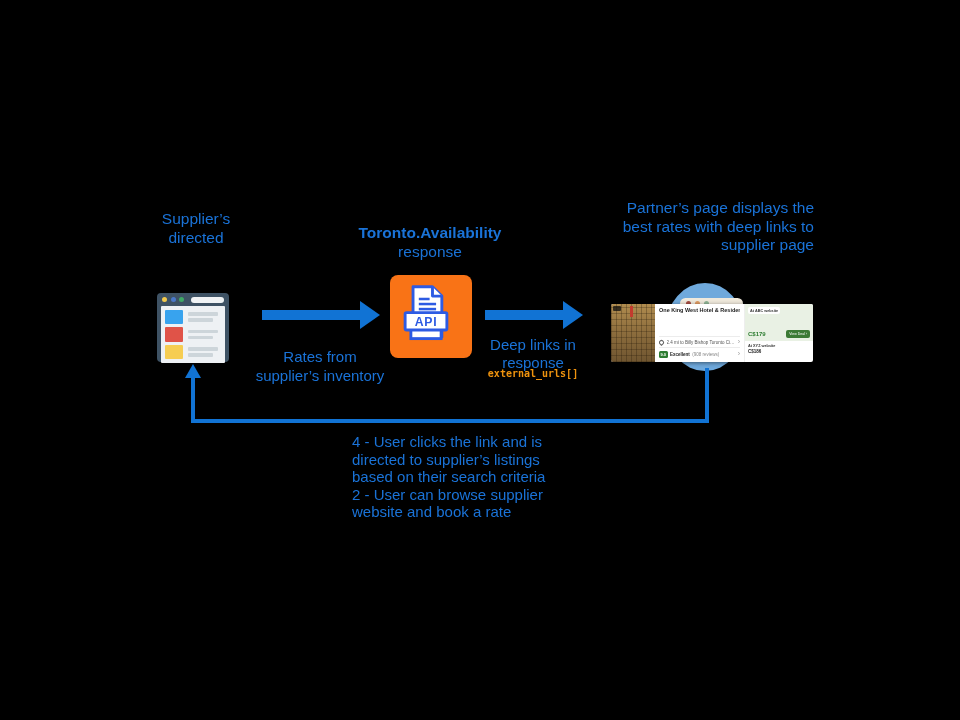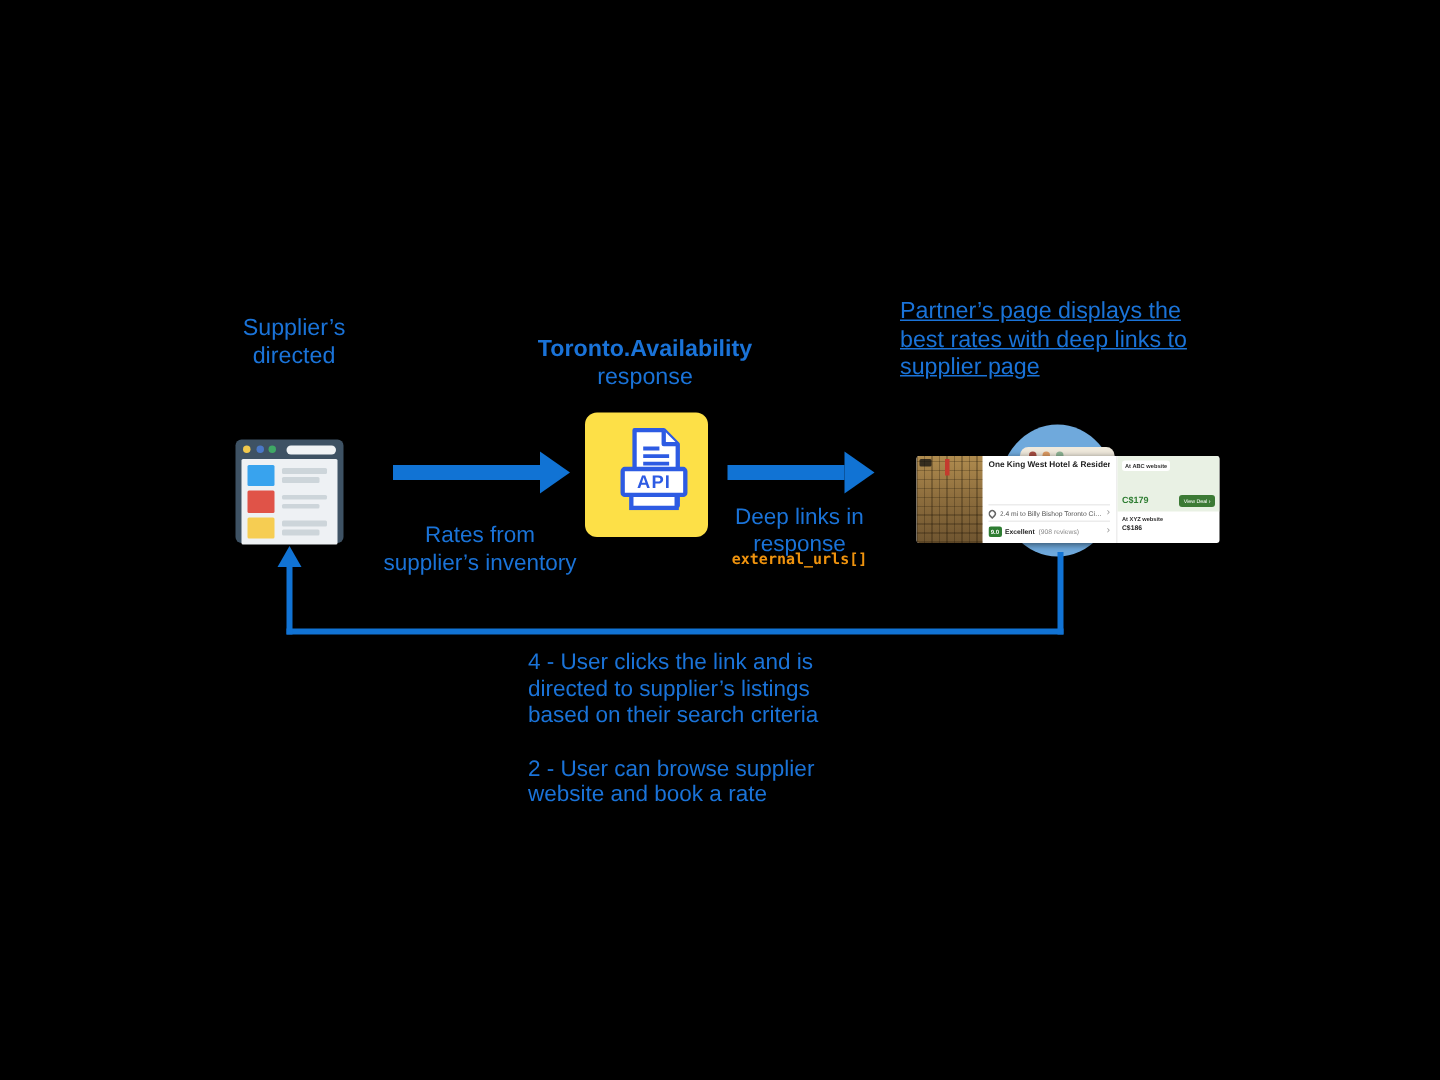--- a/index.html
+++ b/index.html
@@ -1,21 +1,21 @@
 <!DOCTYPE html>
 <html><head>
 <meta charset="utf-8">
 <style>
   html,body{margin:0;padding:0;background:#000;}
   #stage{position:relative;width:960px;height:720px;background:#000;overflow:hidden;
          font-family:"Liberation Sans",sans-serif;}
   .abs{position:absolute;}
   .blue-text{color:#1a73d8;}
   .title{font-size:15.5px;line-height:19px;text-align:center;}
-  .title3{font-size:15.5px;line-height:18.5px;text-align:left;text-decoration:underline;}
+  .title3{font-size:15.5px;line-height:18.5px;text-align:right;}
 
   
   .browser{left:157px;top:293px;width:72px;height:69px;background:#3e5264;border-radius:4px;}
   .browser-top{height:13px;display:flex;align-items:center;padding:0 5px;gap:3.5px;}
   .dot5{width:5px;height:5px;border-radius:50%;}
   .addr{flex:1;height:6px;margin-left:3px;background:#f0f3f5;border-radius:3px;}
   .browser-body{margin:0 4px 4px;height:49px;background:#eef1f4;border-radius:1px;
                 padding:4px;display:flex;flex-direction:column;gap:3px;}
   .brow{display:flex;gap:5px;flex:1;align-items:stretch;}
   .sq{width:18px;border-radius:1px;}
@@ -24,22 +24,22 @@
 
   
   .shaft{height:10px;background:#1173d4;}
   .head-right{width:0;height:0;border-top:14px solid transparent;
               border-bottom:14px solid transparent;border-left:20px solid #1173d4;}
   .head-up{width:0;height:0;border-left:8px solid transparent;
            border-right:8px solid transparent;border-bottom:14px solid #1173d4;}
   .thin{background:#1173d4;}
 
   
-  .api-box{left:390px;top:275px;width:82px;height:83px;background:#fde047;border-radius:8px;
-           display:flex;align-items:center;justify-content:flex-end;}
+  .api-box{left:390px;top:275px;width:82px;height:83px;background:#f97316;border-radius:8px;
+           display:flex;align-items:center;justify-content:flex-start;}
   .code{font-family:"DejaVu Sans Mono",monospace;font-weight:bold;font-size:10px;
         color:#ef930e;text-align:center;}
 
   
   .p-circle{left:666px;top:283px;width:78px;height:88px;border-radius:50%;background:#6fa9dc;}
   .p-tab{left:680px;top:298px;width:57px;height:11px;border-radius:5.5px;background:#efe9dc;
          display:flex;align-items:center;padding-left:6px;gap:4px;}
   .p-dot{width:5px;height:5px;border-radius:50%;}
 
   .card{left:611px;top:304px;width:202px;height:58px;background:#fff;border-radius:2px;
@@ -72,21 +72,21 @@
   .site-pill{background:#fff;border-radius:2px;font-size:3.8px;font-weight:bold;color:#333;
              padding:1.5px 2px;align-self:flex-start;}
   .price-row{display:flex;align-items:center;justify-content:space-between;margin-top:auto;}
   .price1{font-size:6px;font-weight:bold;color:#2e7d32;}
   .deal-btn{background:#3c7a35;color:#fff;font-size:3.5px;border-radius:2px;padding:2px 3px;}
   .offer2{padding:2.5px 3px;}
   .site2{font-size:3.8px;font-weight:bold;color:#333;}
   .price2{font-size:4.5px;font-weight:bold;color:#222;margin-top:1.5px;}
 
   .notes{left:352px;top:433px;width:240px;font-size:15px;line-height:17.5px;}
-  .notes .para2{margin-top:18px;}
+  .notes .para2{}
 </style>
 </head>
 <body>
 
 <div id="stage">
 
   <div class="abs blue-text title" style="left:136px;top:209px;width:120px;">
     <div>Supplier’s</div>
     <div>directed</div>
   </div>

